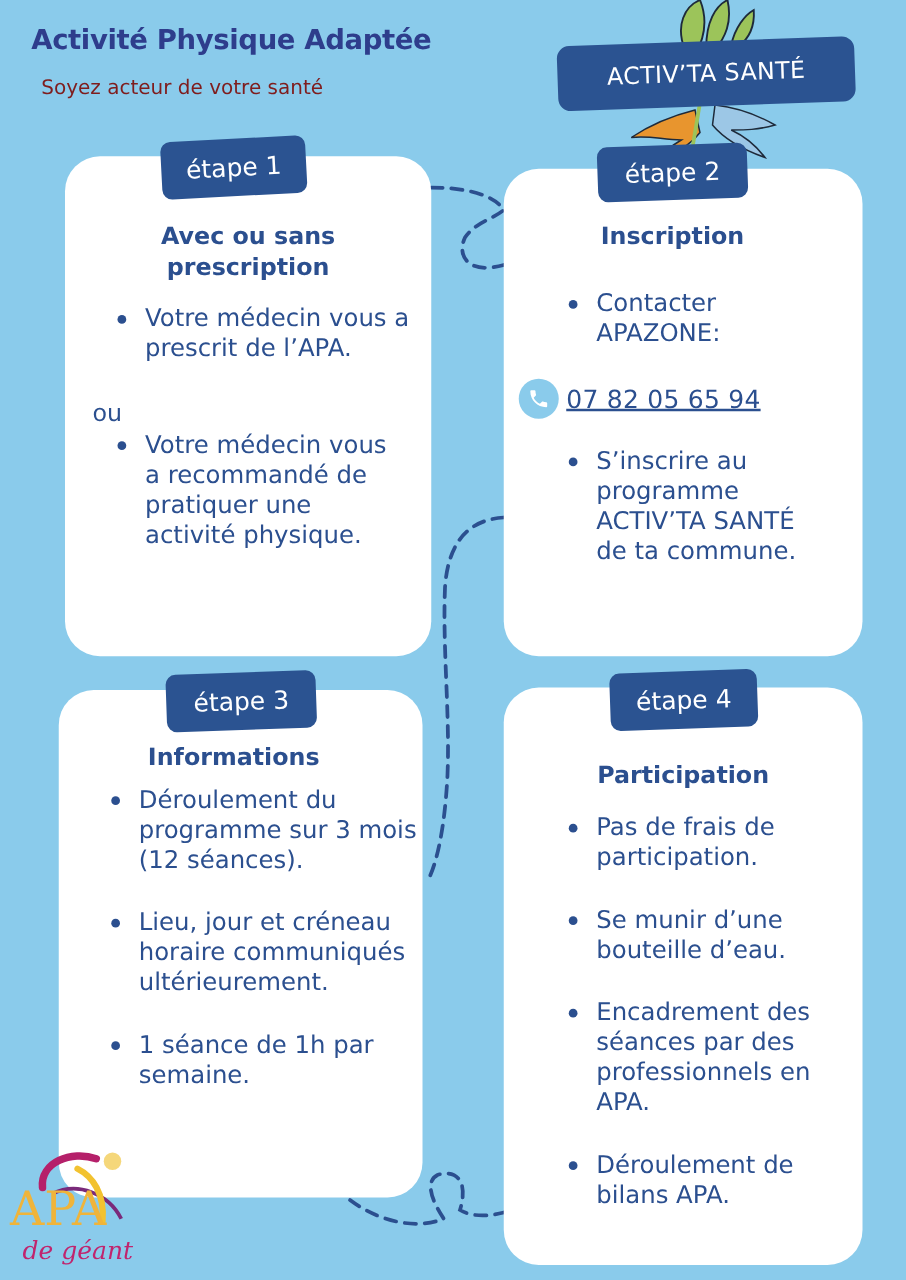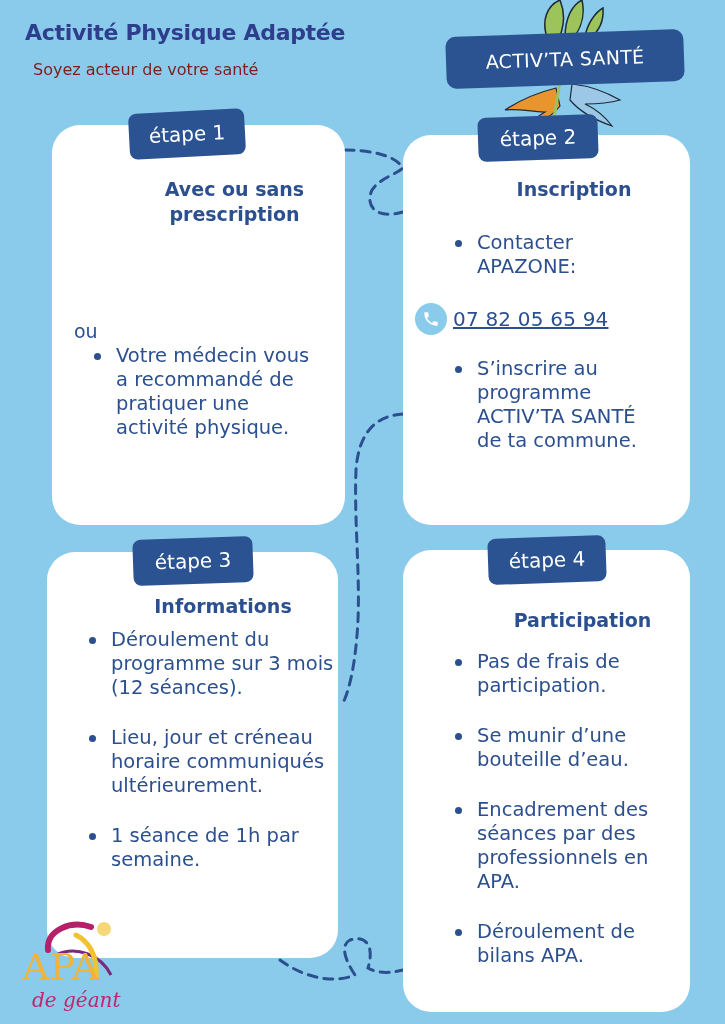--- a/index.html
+++ b/index.html
@@ -22,21 +22,21 @@
     border-radius:10px; color:#fff; font-size:19px; display:flex;
     align-items:center; justify-content:center; transform:rotate(-2deg);
     letter-spacing:0.3px; white-space:nowrap;
   }
   .card { background:#fff; border-radius:28px; }
   .badge {
     background:#2B5391; color:#fff; border-radius:8px; font-size:20px;
     display:flex; align-items:center; justify-content:center; white-space:nowrap;
   }
   .card-title {
-    font-weight:bold; font-size:19px; text-align:center; color:#2B4F8F; line-height:25px;margin-left:36px;
+    font-weight:bold; font-size:19px; text-align:center; color:#2B4F8F; line-height:25px;
   }
   ul.items { list-style:none; margin:0; padding:0; }
   ul.items li {
     position:relative; padding-left:26px; font-size:19.5px; line-height:24px; color:#2B4F8F;
   }
   ul.items li::before {
     content:""; position:absolute; left:4px; top:9px; width:7px; height:7px;
     border-radius:50%; background:#2B4F8F;
   }
   .ou { font-size:19px; color:#2B4F8F; }
@@ -74,20 +74,23 @@
     <path d="M403,414 C370,416 358,440 356,470 C354,520 360,570 358,620 C356,660 350,690 342,705"></path>
     <path d="M280,960 C300,975 330,985 355,975 C345,960 340,945 350,940 C365,935 375,945 368,968 C380,975 395,972 403,970"></path>
   </g>
 </svg>
 
 <div class="abs card" style="left:52px; top:125px; width:293px; height:400px;">
   <div class="abs card-title" style="left:0; top:52px; width:293px;">
     <div>Avec ou sans</div>
     <div>prescription</div>
   </div>
+  <ul class="abs items" style="left:38px; top:118px; width:240px;">
+    <li>Votre médecin vous a prescrit de l’APA.</li>
+  </ul>
   <div class="abs ou" style="left:22px; top:195px;">ou</div>
   <ul class="abs items" style="left:38px; top:219px; width:225px;">
     <li>Votre médecin vous a recommandé de pratiquer une activité physique.</li>
   </ul>
 </div>
 <div class="abs badge" style="left:129px; top:111px; width:116px; height:46px; transform:rotate(-3deg);">étape 1</div>
 
 <div class="abs card" style="left:403px; top:135px; width:287px; height:390px;">
   <div class="abs card-title" style="left:0; top:42px; width:270px;">Inscription</div>
   <ul class="abs items" style="left:48px; top:96px; width:210px;">
@@ -121,21 +124,21 @@
   <div class="abs card-title" style="left:0; top:58px; width:287px;">Participation</div>
   <ul class="abs items" style="left:48px; top:100px; width:220px;">
     <li style="margin-bottom:26px;">Pas de frais de participation.</li>
     <li style="margin-bottom:26px;">Se munir d’une bouteille d’eau.</li>
     <li style="margin-bottom:26px;">Encadrement des séances par des professionnels en APA.</li>
     <li>Déroulement de bilans APA.</li>
   </ul>
 </div>
 <div class="abs badge" style="left:488px; top:537px; width:118px; height:46px; transform:rotate(-2deg);">étape 4</div>
 
-<div class="abs" style="left:16px; top:905px; width:110px; height:115px;text-align:center;">
+<div class="abs" style="left:2px; top:905px; width:110px; height:115px;text-align:center;">
   <svg width="110" height="115" viewBox="0 0 110 115">
     <path d="M32,45 C30,25 55,15 75,22" stroke="#B5206A" stroke-width="6" fill="none" stroke-linecap="round"></path>
     <path d="M40,50 C60,40 85,50 95,70" stroke="#7A2A7A" stroke-width="3" fill="none"></path>
     <circle cx="88" cy="24" r="7" fill="#F5D77A"></circle>
     <path d="M60,30 C72,36 82,50 80,72" stroke="#F2C230" stroke-width="5" fill="none" stroke-linecap="round"></path>
     <text x="6" y="75" font-family="DejaVu Serif, serif" font-size="38" fill="#EFB43A">APA</text>
     <text x="16" y="102" font-family="DejaVu Serif, serif" font-style="italic" font-size="20" fill="#C0256E">de géant</text>
   </svg>
 </div>
 

